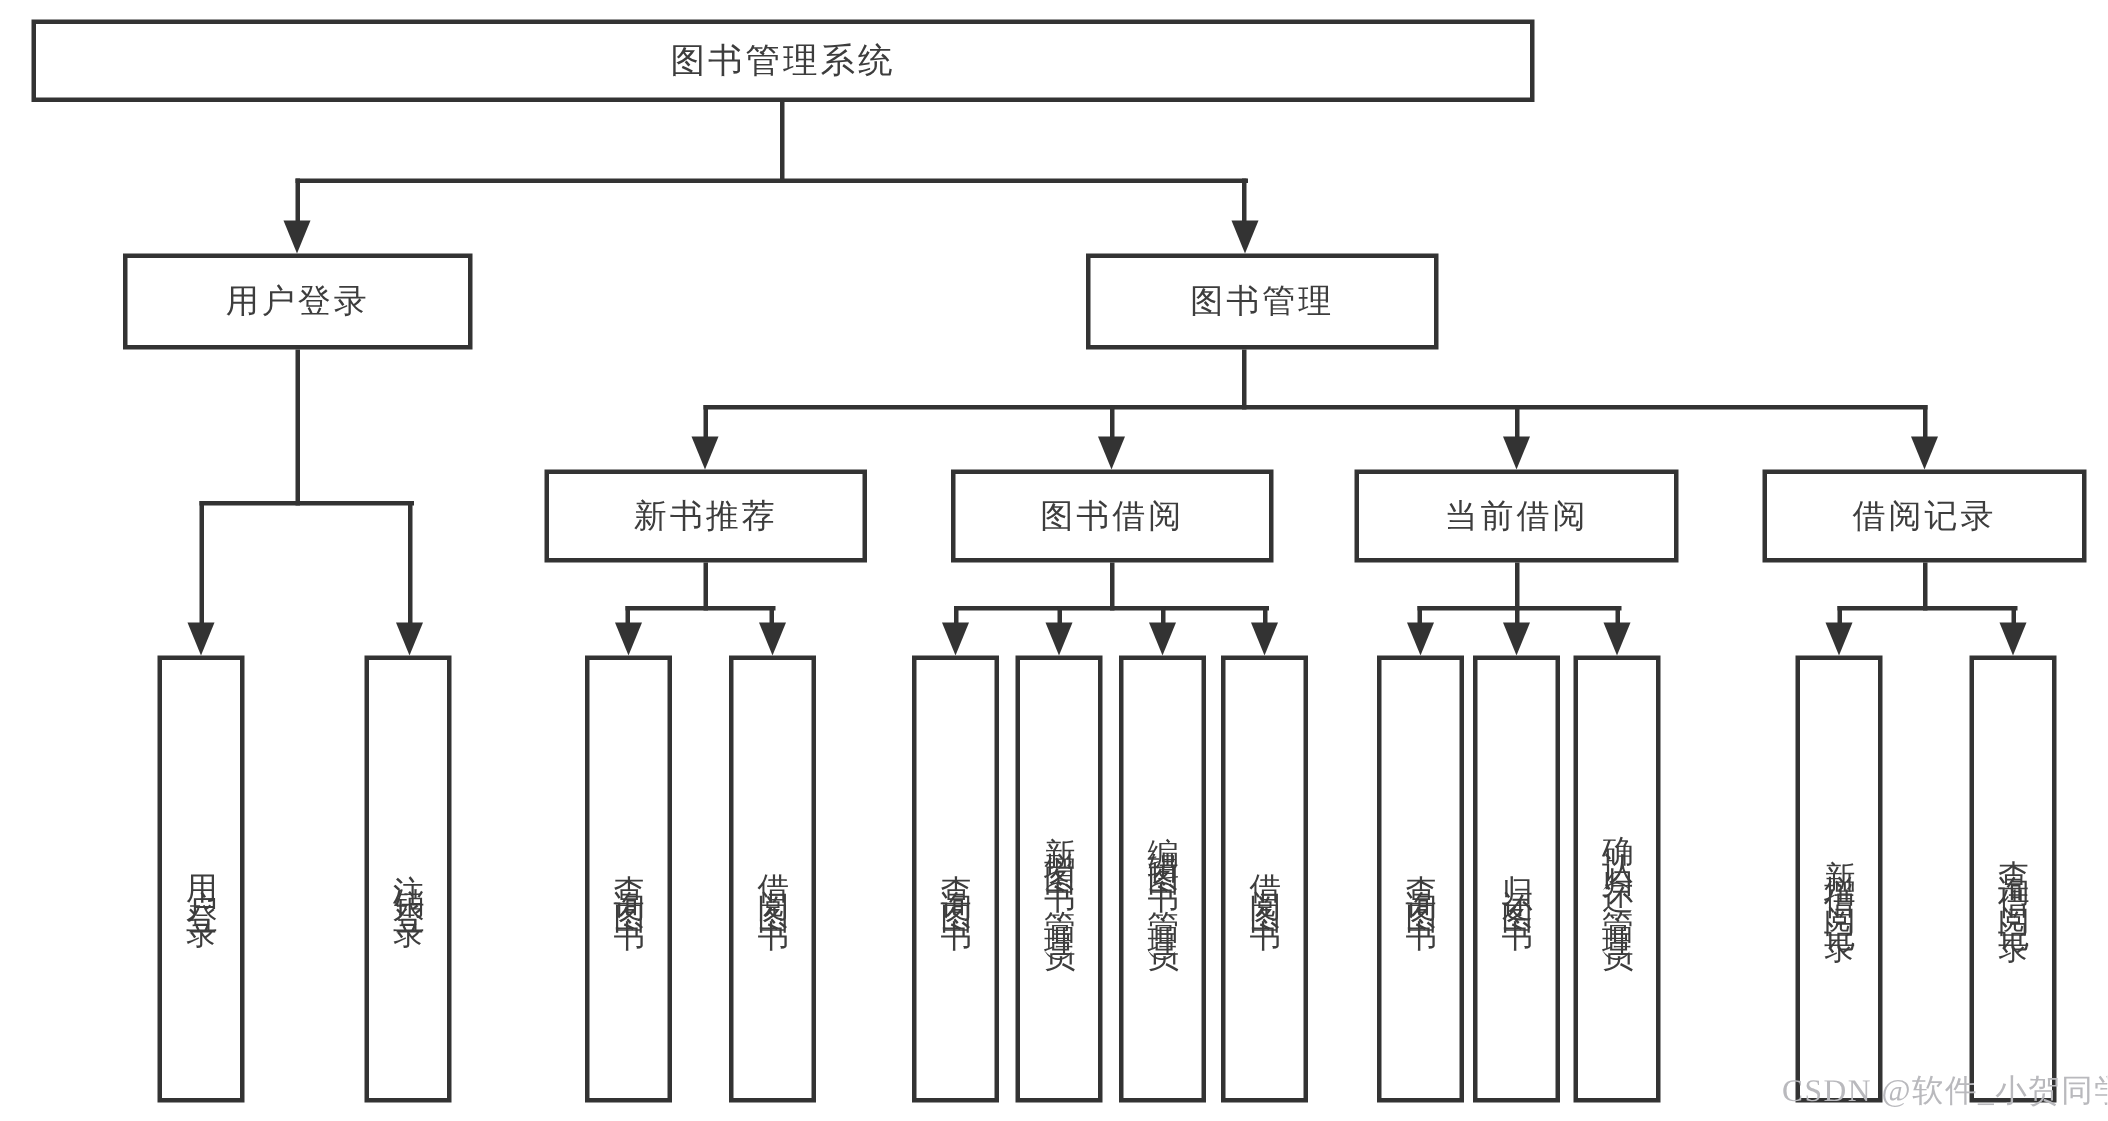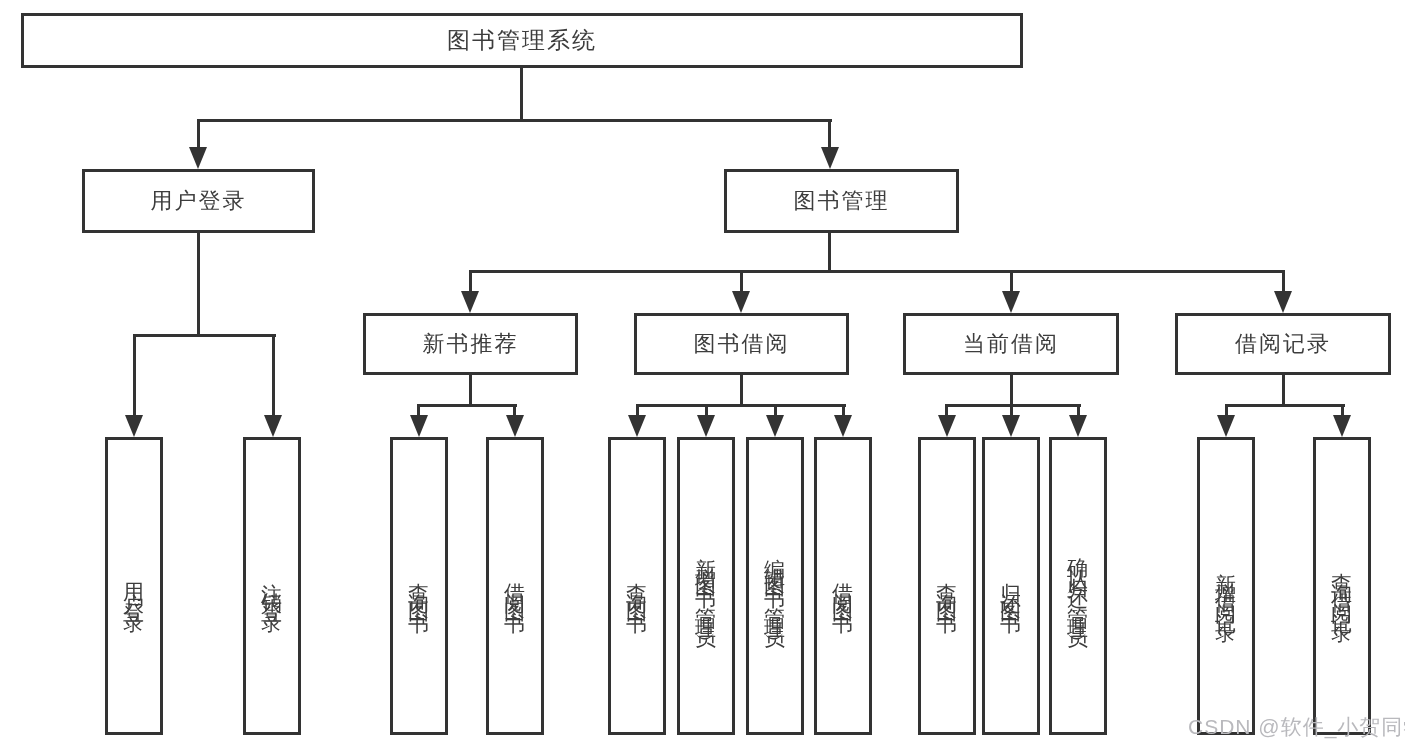--- a/index.html
+++ b/index.html
@@ -1,18 +1,18 @@
 <!DOCTYPE html>
 <html><head>
 <meta charset="utf-8">
 <style>
   html,body{margin:0;padding:0;background:#ffffff;}
   .canvas{
     position:relative;width:1405px;height:747px;background:#ffffff;
-    font-family:Liberation Sans, sans-serif;
+    font-family:Liberation Serif, serif;
     overflow:hidden;
   }
   .box{
     position:absolute;box-sizing:border-box;border:3px solid #333333;background:#ffffff;
     display:flex;align-items:center;justify-content:center;
     color:#3d3d3d;
   }
   .hlabel{font-size:22px;letter-spacing:2px;white-space:nowrap;}
   .root .hlabel{font-size:23px;}
   .vbox{top:437px;height:298px;width:58px;}

